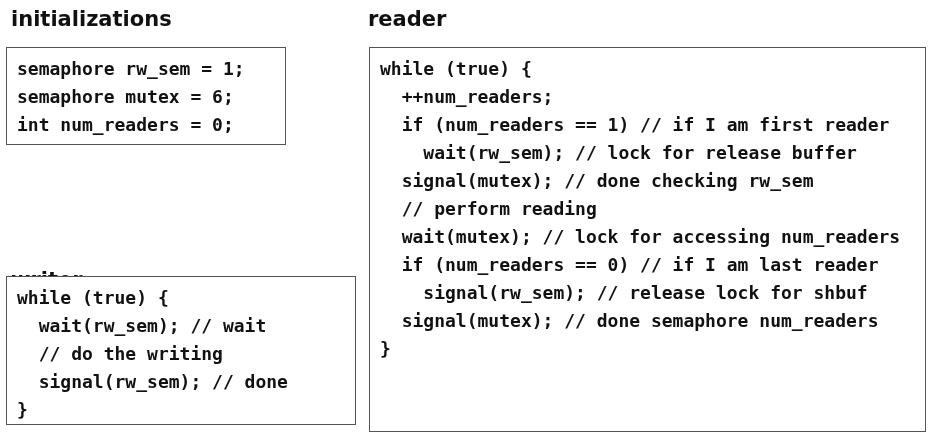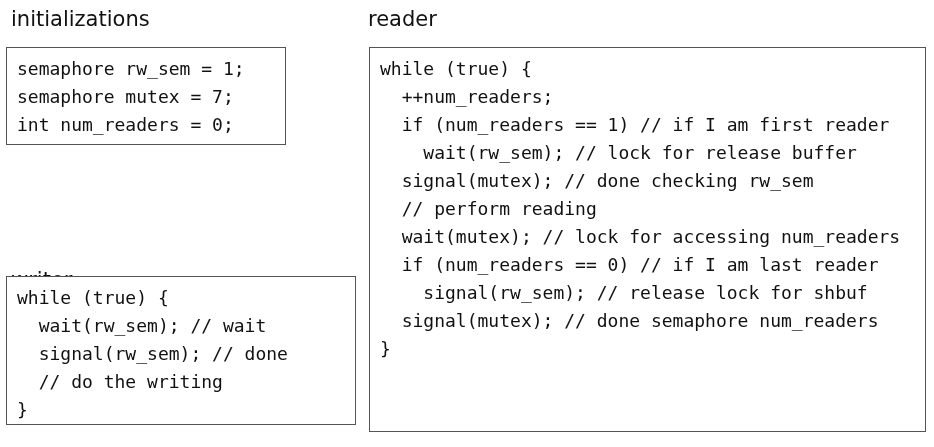--- a/index.html
+++ b/index.html
@@ -11,31 +11,32 @@
     position: relative;
     width: 934px;
     height: 447px;
     background: #ffffff;
     overflow: hidden;
   }
   .heading {
     position: absolute;
     font-family: "DejaVu Sans", "Liberation Sans", sans-serif;
     font-size: 21px;
-    font-weight: normal;
+    font-weight: bold;
     color: #111111;
     white-space: nowrap;
   }
   .codebox {
     position: absolute;
     box-sizing: border-box;
     border: 1.5px solid #545454;
     background: #ffffff;
     padding: 7px 4px 0 10px;
     overflow: hidden;
+    font-weight: bold;
   }
   .code-line {
     font-family: "DejaVu Sans Mono", "Liberation Mono", monospace;
     font-size: 18px;
     line-height: 28px;
     color: #111111;
     white-space: pre;
   }
   #init-heading   { left: 11px;  top: 7px; }
   #init-box       { left: 6px;   top: 47px;  width: 280px; height: 98px; }
@@ -45,30 +46,30 @@
   #reader-box     { left: 369px; top: 47px;  width: 557px; height: 385px; }
 </style>
 </head>
 <body>
 
 <div id="page">
 
   <div class="heading" id="init-heading">initializations</div>
   <div class="codebox" id="init-box">
       <div class="code-line">semaphore rw_sem = 1;</div>
-      <div class="code-line">semaphore mutex = 7;</div>
+      <div class="code-line">semaphore mutex = 6;</div>
       <div class="code-line">int num_readers = 0;</div>
     </div>
 
   <div class="heading" id="writer-heading">writer</div>
   <div class="codebox" id="writer-box">
       <div class="code-line">while (true) {</div>
       <div class="code-line">  wait(rw_sem); // wait</div>
+      <div class="code-line">  // do the writing</div>
       <div class="code-line">  signal(rw_sem); // done</div>
-      <div class="code-line">  // do the writing</div>
       <div class="code-line">}</div>
     </div>
 
   <div class="heading" id="reader-heading">reader</div>
   <div class="codebox" id="reader-box">
       <div class="code-line">while (true) {</div>
       <div class="code-line">  ++num_readers;</div>
       <div class="code-line">  if (num_readers == 1) // if I am first reader</div>
       <div class="code-line">    wait(rw_sem); // lock for release buffer</div>
       <div class="code-line">  signal(mutex); // done checking rw_sem</div>

